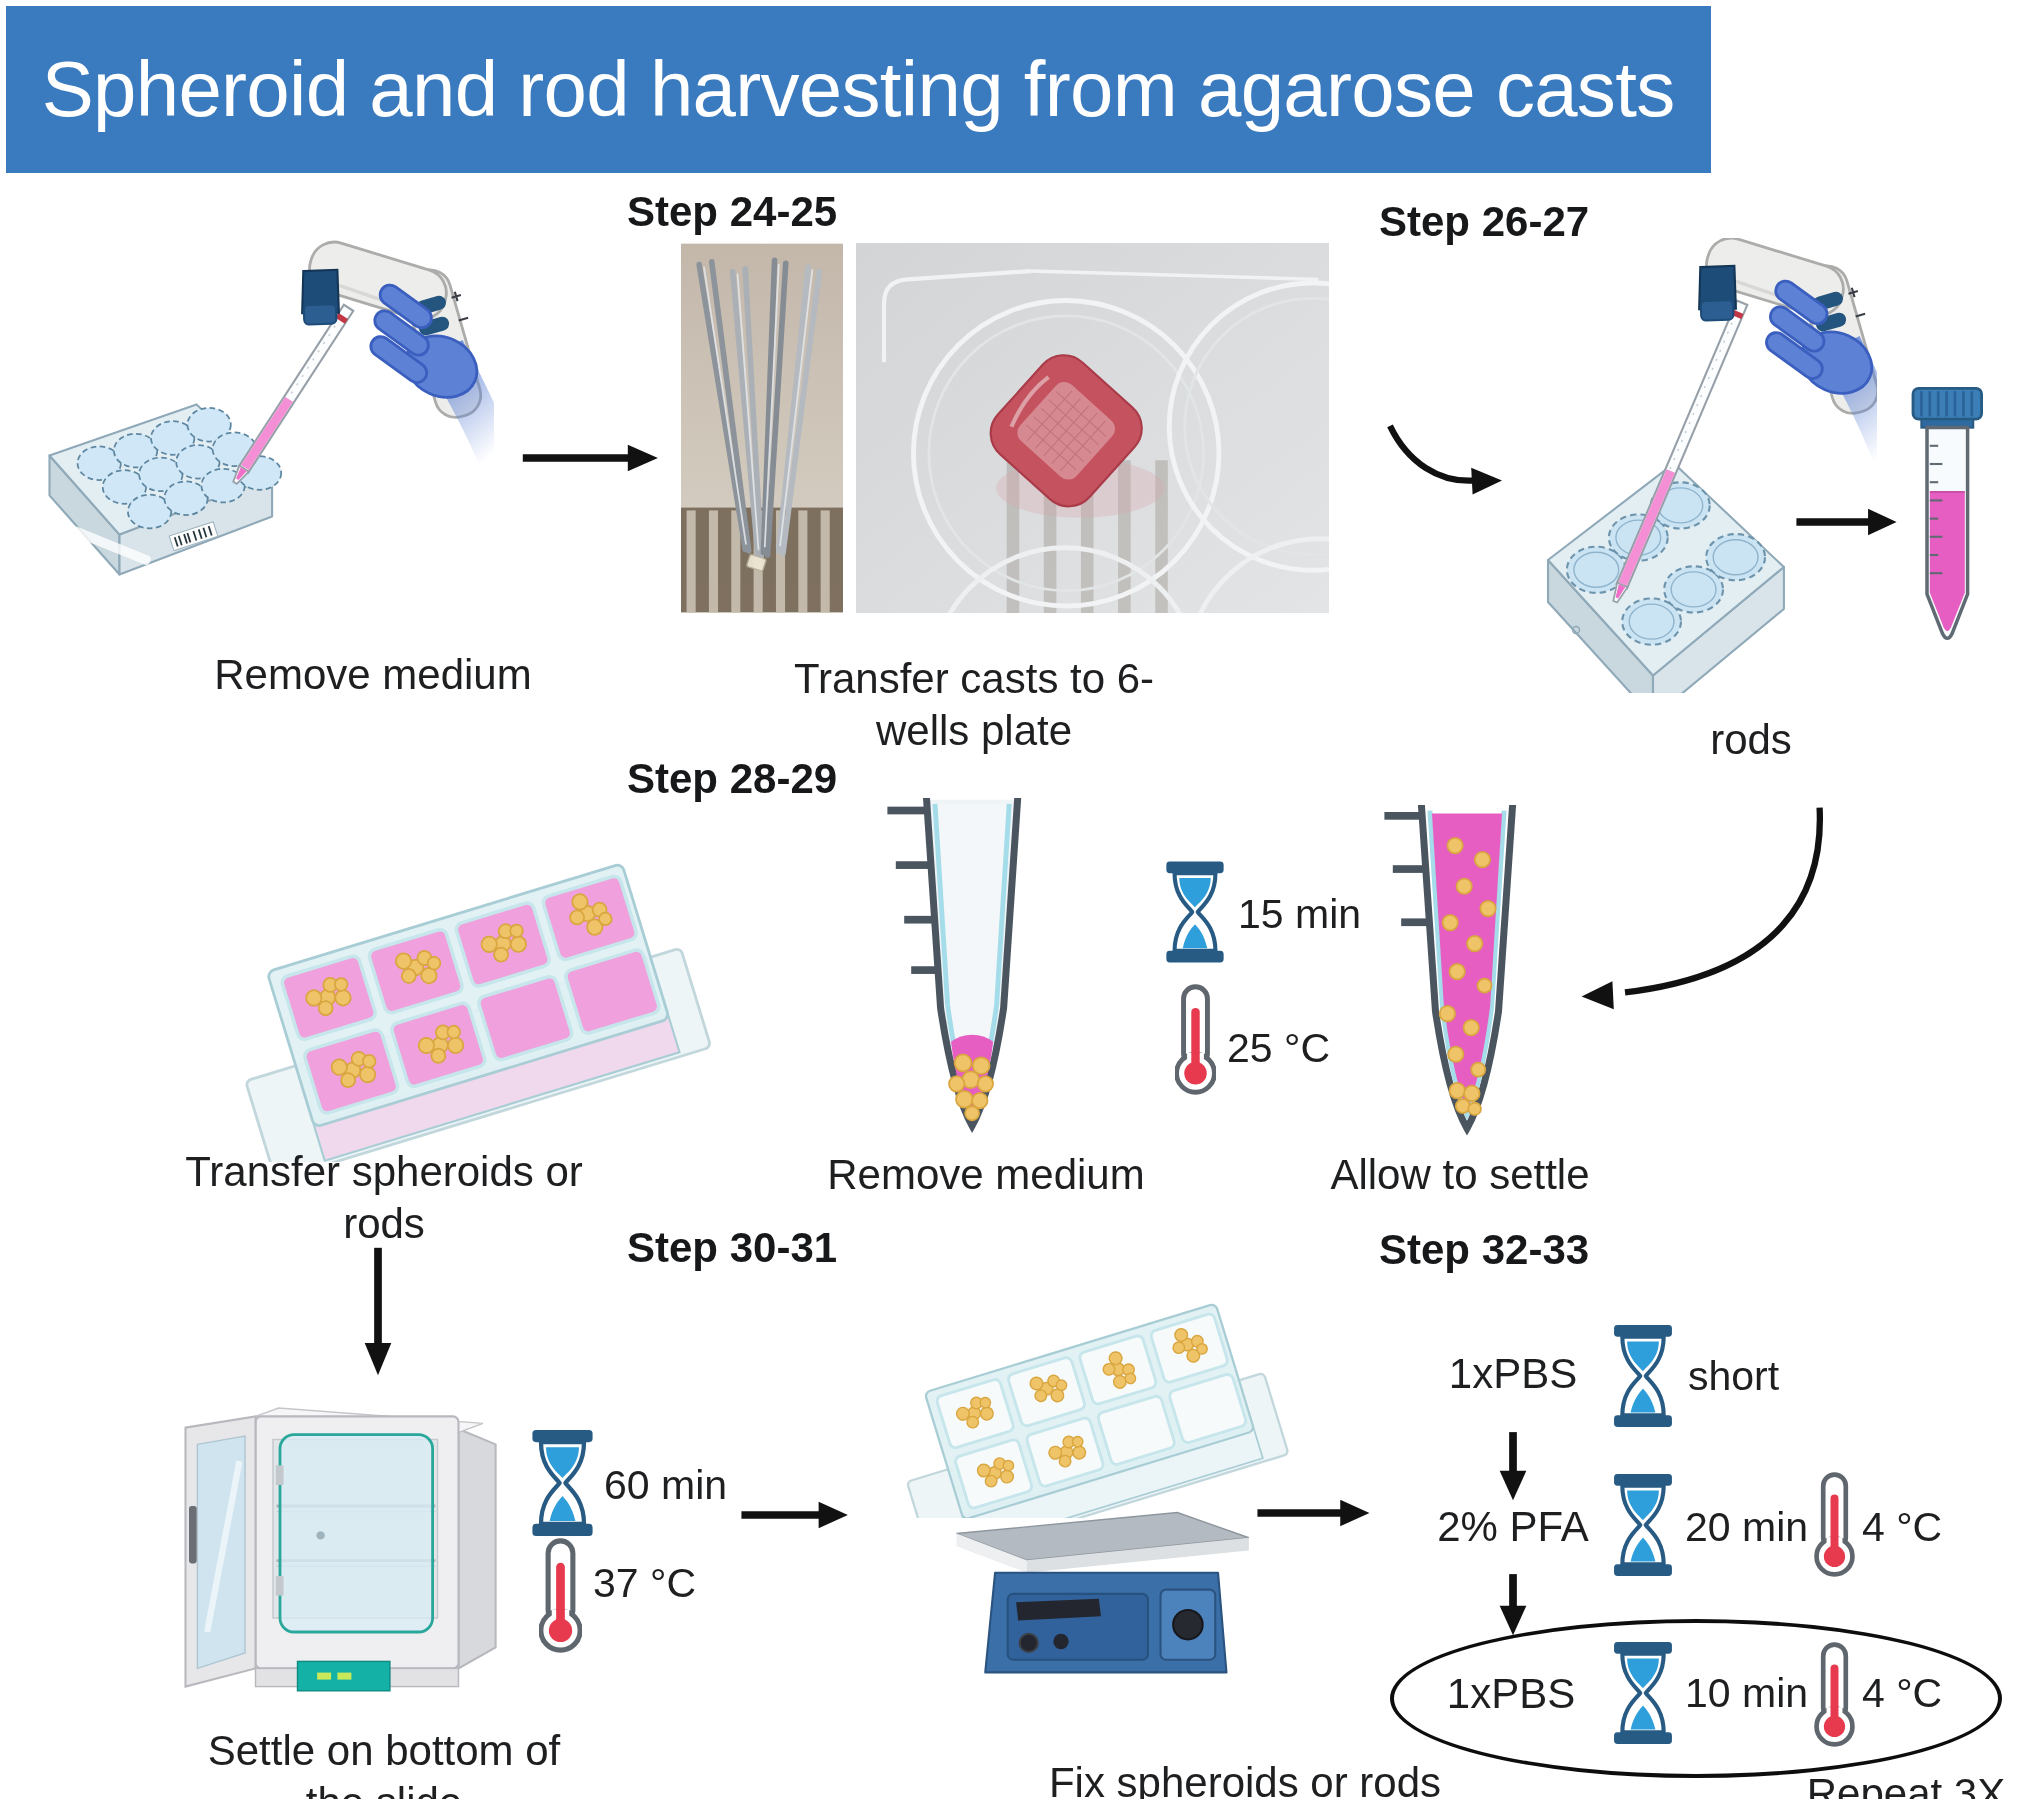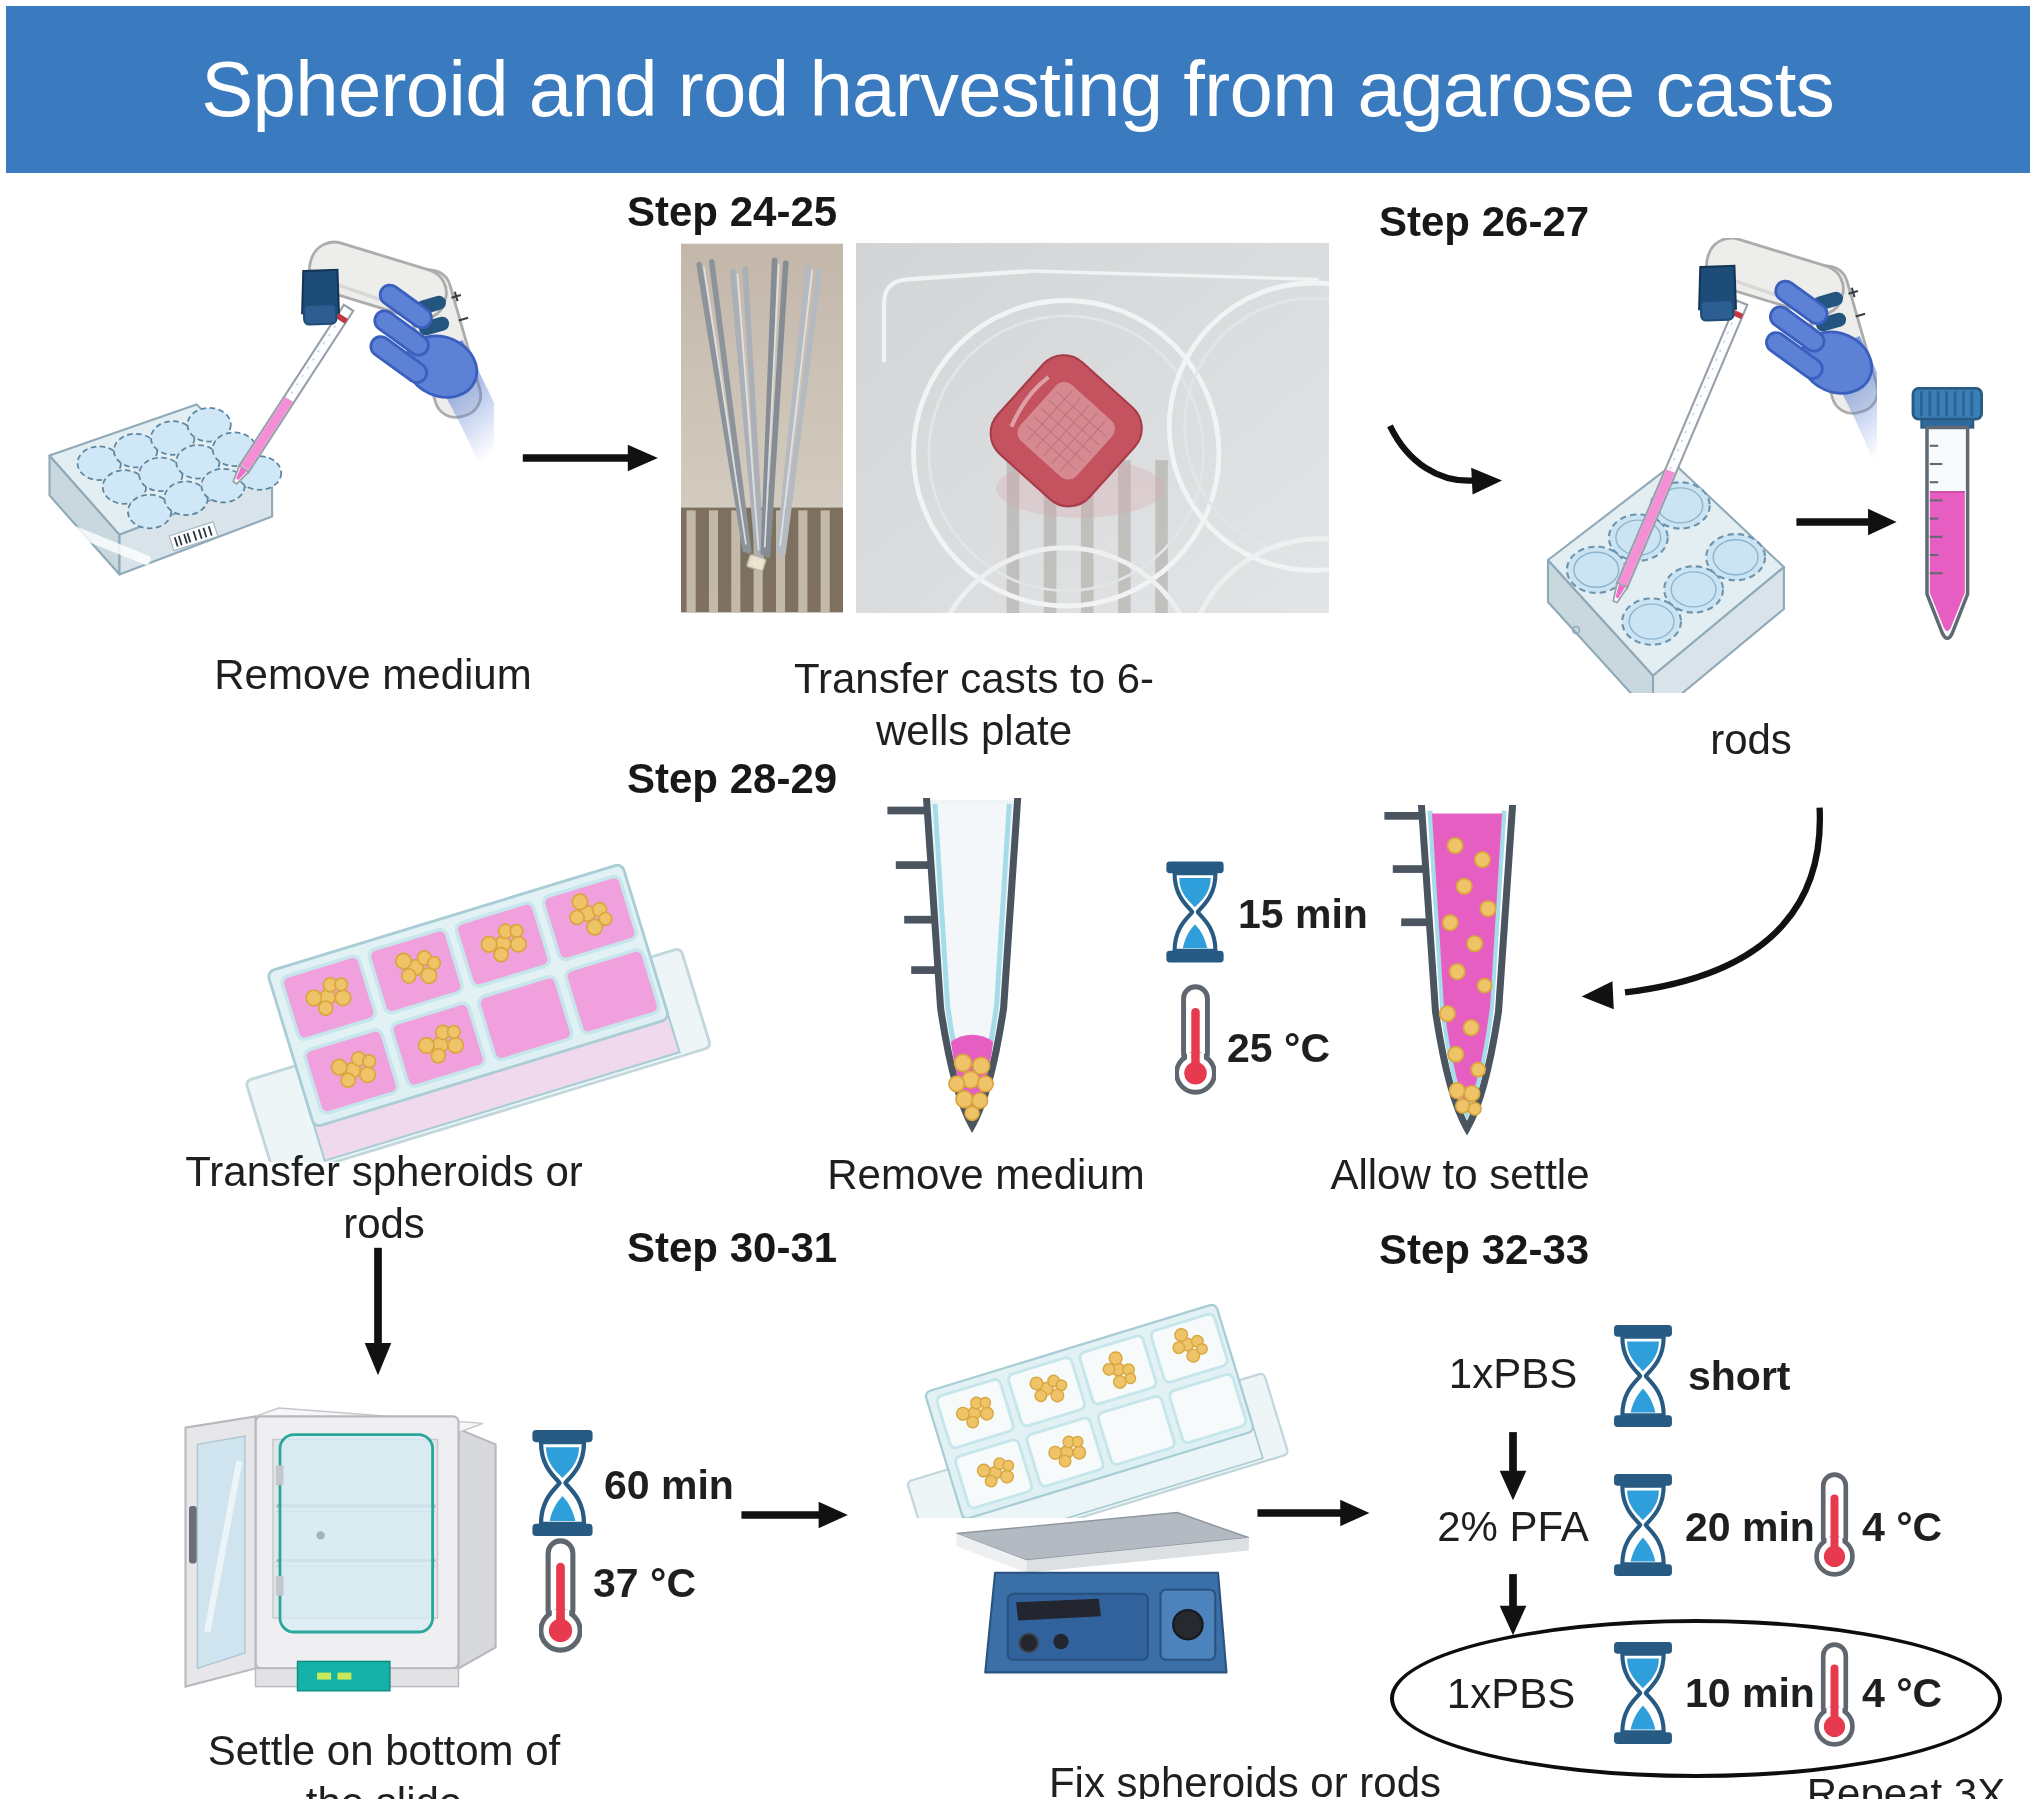--- a/index.html
+++ b/index.html
@@ -1,22 +1,22 @@
 <!DOCTYPE html>
 <html style="font-size:11.2px"><head>
 <meta charset="utf-8">
 <style>
   html,body{margin:0;padding:0;background:#ffffff;}
   body{width:2035px;height:1800px;position:relative;font-family:"Liberation Sans",sans-serif;color:#1e1f21;overflow:hidden;}
   .abs{position:absolute;}
-  .banner{left:5.6px;top:5.6px;width:2024px;height:167px;background:#3A7ABF;display:flex;align-items:center;justify-content:center;}
+  .banner{left:5.6px;top:5.6px;width:1705px;height:167px;background:#3A7ABF;display:flex;align-items:center;justify-content:center;}
   .banner h1{margin:0;font-size:78px;font-weight:500;color:#ffffff;letter-spacing:-0.7px;}
   .steplabel{font-size:42px;font-weight:700;white-space:nowrap;color:#17181a;}
   .caption{font-size:42px;font-weight:400;text-align:center;line-height:52px;color:#1e1f21;white-space:nowrap;margin-top:17px;}
-  .annot{font-size:41px;font-weight:700;white-space:nowrap;color:#1e1f21;}
+  .annot{font-size:41px;font-weight:400;white-space:nowrap;color:#1e1f21;}
   .reagent{font-size:42px;font-weight:400;white-space:nowrap;color:#1e1f21;}
   .center{transform:translateX(-50%);}
   .ellipse{left:1390px;top:1619px;width:604px;height:151px;border:4.9px solid #0d0d0d;border-radius:50%;}
   svg{display:block;}
 </style>
 </head>
 <body>
 
 <svg width="0" height="0" style="position:absolute">
   <defs>

